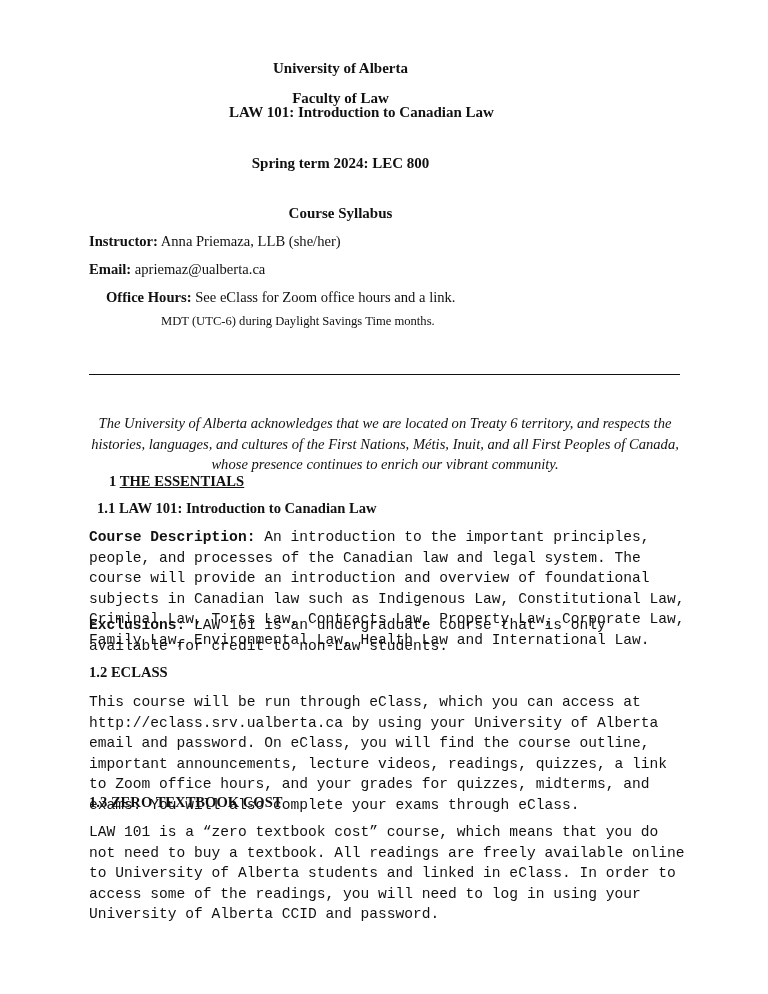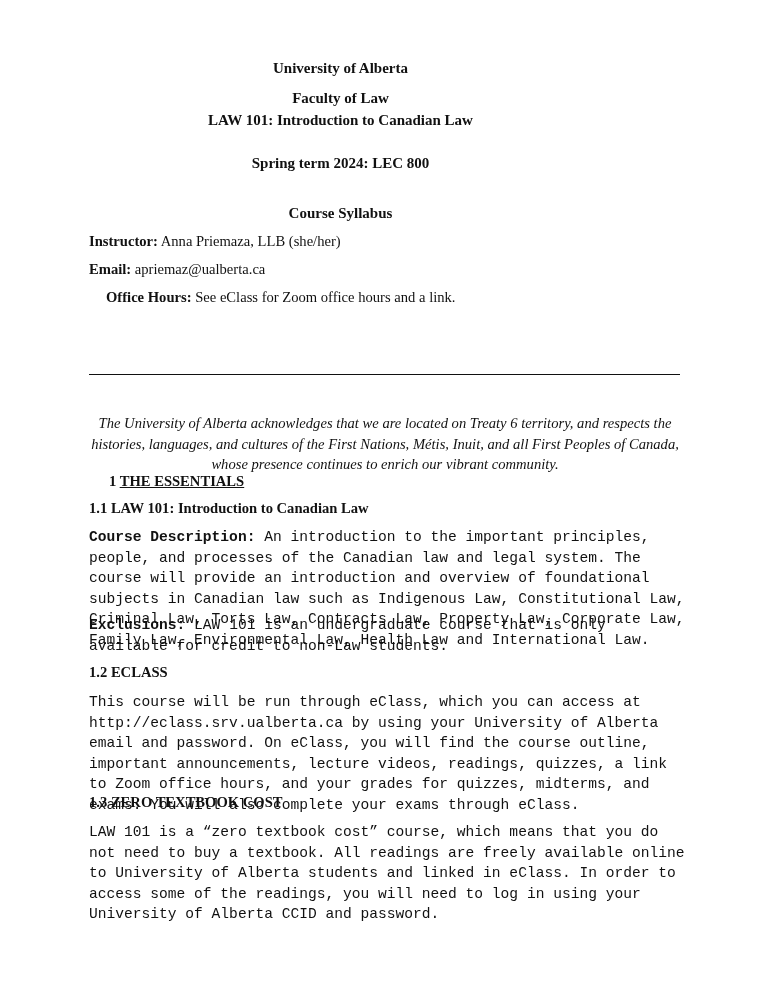--- a/index.html
+++ b/index.html
@@ -13,38 +13,39 @@
   .rule { left: 89px; width: 591px; height: 0; border-top: 1.5px solid #111; top: 374px; }
   .ack { left: 90px; width: 590px; text-align: center; font-style: italic; font-size: 14.6px; line-height: 20.5px; }
   .para { left: 89px; width: 600px; font-size: 14.6px; line-height: 20.5px; font-family: Liberation Mono, monospace; }
   .u { text-decoration: underline; }
 </style>
 </head>
 <body>
 
 <div class="abs center" style="top:60px;">University of Alberta</div>
 <div class="abs center" style="top:90px;">Faculty of Law</div>
-<div class="abs center" style="top:112px;">LAW 101: Introduction to Canadian Law</div>
+<div class="abs center" style="top:104px;margin-left:21px;">LAW 101: Introduction to Canadian Law</div>
 <div class="abs center" style="top:148px;margin-top:7px;">Spring term 2024: LEC 800</div>
 <div class="abs center" style="top:205px;">Course Syllabus</div>
 
 <div class="abs line" style="top:233px;"><span class="b">Instructor:</span><span> Anna Priemaza, LLB (she/her)</span></div>
 <div class="abs line" style="top:261px;"><span class="b">Email:</span><span> apriemaz@ualberta.ca</span></div>
 <div class="abs line" style="top:289px;margin-left:17px;"><span class="b">Office Hours:</span><span> See eClass for Zoom office hours and a link.</span></div>
 
 <div class="abs note" style="top:313px;">
+  <div>MDT (UTC-6) during Daylight Savings Time months.</div>
 </div>
 
 <div class="abs rule"></div>
 
 <div class="abs ack" style="top:413px;">The University of Alberta acknowledges that we are located on Treaty 6 territory, and respects the histories, languages, and cultures of the First Nations, Métis, Inuit, and all First Peoples of Canada, whose presence continues to enrich our vibrant community.</div>
 
 <div class="abs line b" style="top:473px;margin-left:20px;"><span>1 </span><span class="u">THE ESSENTIALS</span></div>
 
-<div class="abs line b" style="top:500px;">1.1  LAW 101: Introduction to Canadian Law</div>
+<div class="abs line b" style="top:500px;margin-left:8px;">1.1  LAW 101: Introduction to Canadian Law</div>
 
 <div class="abs para" style="top:527px;"><span class="b">Course Description:</span><span> An introduction to the important principles, people, and processes of the Canadian law and legal system. The course will provide an introduction and overview of foundational subjects in Canadian law such as Indigenous Law, Constitutional Law, Criminal Law, Torts Law, Contracts Law, Property Law, Corporate Law, Family Law, Environmental Law, Health Law and International Law.</span></div>
 
 <div class="abs para" style="top:615px;"><span class="b">Exclusions:</span><span> LAW 101 is an undergraduate course that is only available for credit to non-Law students.</span></div>
 
 <div class="abs line b" style="top:664px;">1.2 ECLASS</div>
 <div class="abs para" style="top:692px;">This course will be run through eClass, which you can access at http://eclass.srv.ualberta.ca by using your University of Alberta email and password. On eClass, you will find the course outline, important announcements, lecture videos, readings, quizzes, a link to Zoom office hours, and your grades for quizzes, midterms, and exams. You will also complete your exams through eClass.</div>
 
 <div class="abs line b" style="top:794px;">1.3 ZERO TEXTBOOK COST</div>
 <div class="abs para" style="top:822px;">LAW 101 is a “zero textbook cost” course, which means that you do not need to buy a textbook. All readings are freely available online to University of Alberta students and linked in eClass. In order to access some of the readings, you will need to log in using your University of Alberta CCID and password.</div>

